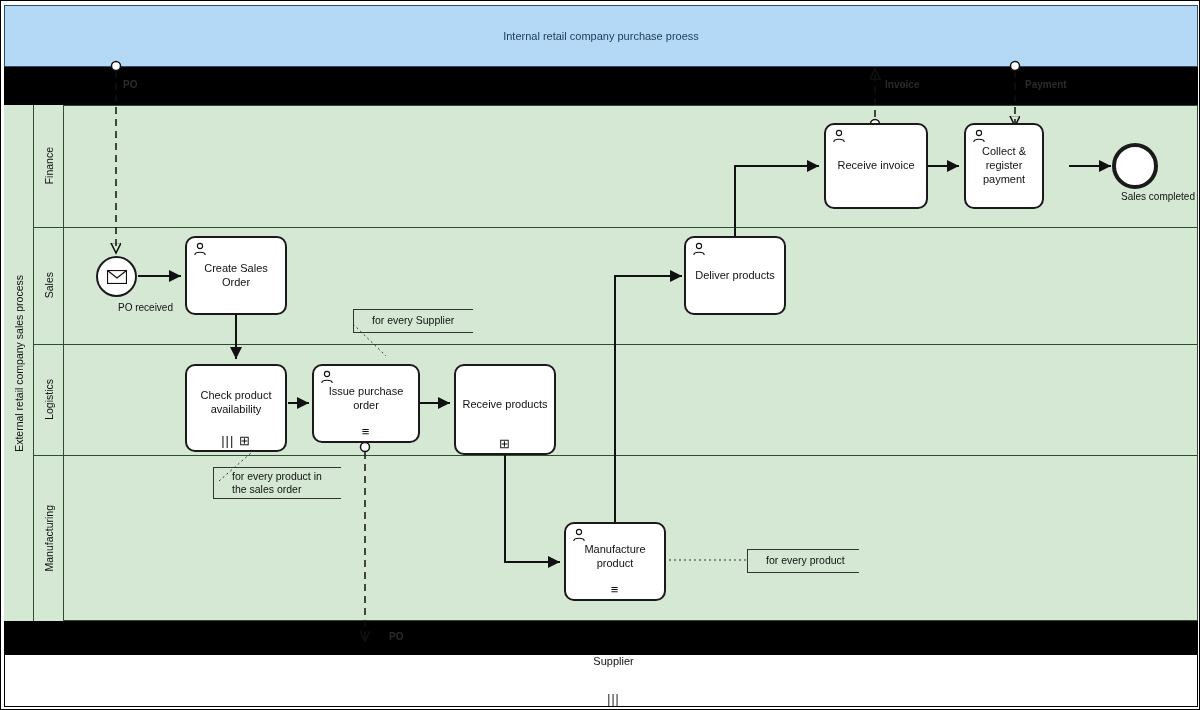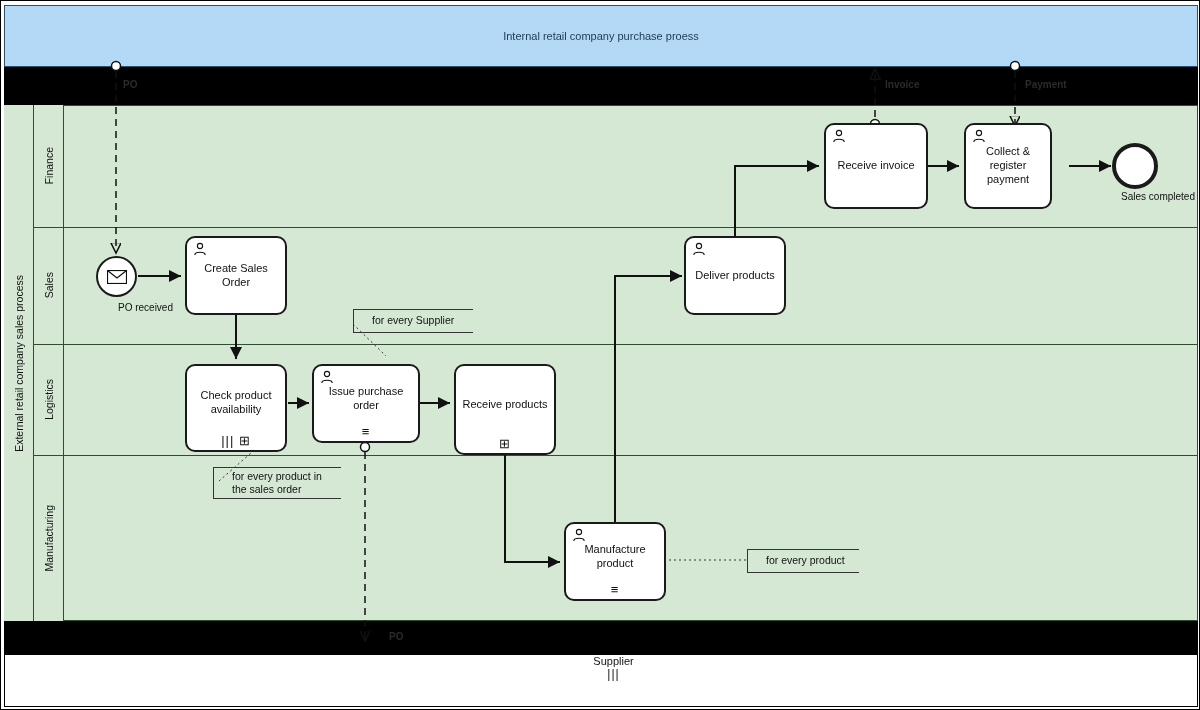--- a/index.html
+++ b/index.html
@@ -71,21 +71,21 @@
   .lane-div {
     left: 33px; width: 1164px; height: 0;
     border-top: 1px solid #2d4f2d;
   }
 
   
   .pool-supplier {
     left: 3px; top: 653px; width: 1194px; height: 53px;
     background: #ffffff;
     border: 1px solid #000000;
-    display: flex; flex-direction: column; align-items: center; justify-content: flex-start; padding-left: 25px;
+    display: flex; flex-direction: column; align-items: center; justify-content: space-between; padding-left: 25px;
   }
   .pool-supplier-label { font-size: 11px; color: #111; }
 
   
   .task {
     background: #ffffff;
     border: 2px solid #1a1a1a;
     border-radius: 10px;
     display: flex; align-items: center; justify-content: center;
     text-align: center;
@@ -303,21 +303,21 @@
   </div>
 
   <div class="abs task" style="left:823px; top:122px; width:104px; height:86px;">
     <svg class="task-person" viewBox="0 0 14 14">
       <circle cx="7" cy="4" r="2.6" fill="none" stroke="#111" stroke-width="1.1"></circle>
       <path d="M1.8,13 C1.8,9.4 12.2,9.4 12.2,13" fill="none" stroke="#111" stroke-width="1.1"></path>
     </svg>
     <span class="task-label">Receive invoice</span>
   </div>
 
-  <div class="abs task" style="left:963px; top:122px; width:88px; height:86px;text-align:center;">
+  <div class="abs task" style="left:963px; top:122px; width:80px; height:86px;text-align:center;">
     <svg class="task-person" viewBox="0 0 14 14">
       <circle cx="7" cy="4" r="2.6" fill="none" stroke="#111" stroke-width="1.1"></circle>
       <path d="M1.8,13 C1.8,9.4 12.2,9.4 12.2,13" fill="none" stroke="#111" stroke-width="1.1"></path>
     </svg>
     <span class="task-label">Collect &amp; register payment</span>
   </div>
 
   <div class="abs annot" style="left:352px; top:308px; width:120px; height:24px; display:flex; align-items:center;">
     <span>for every Supplier</span>
   </div>

